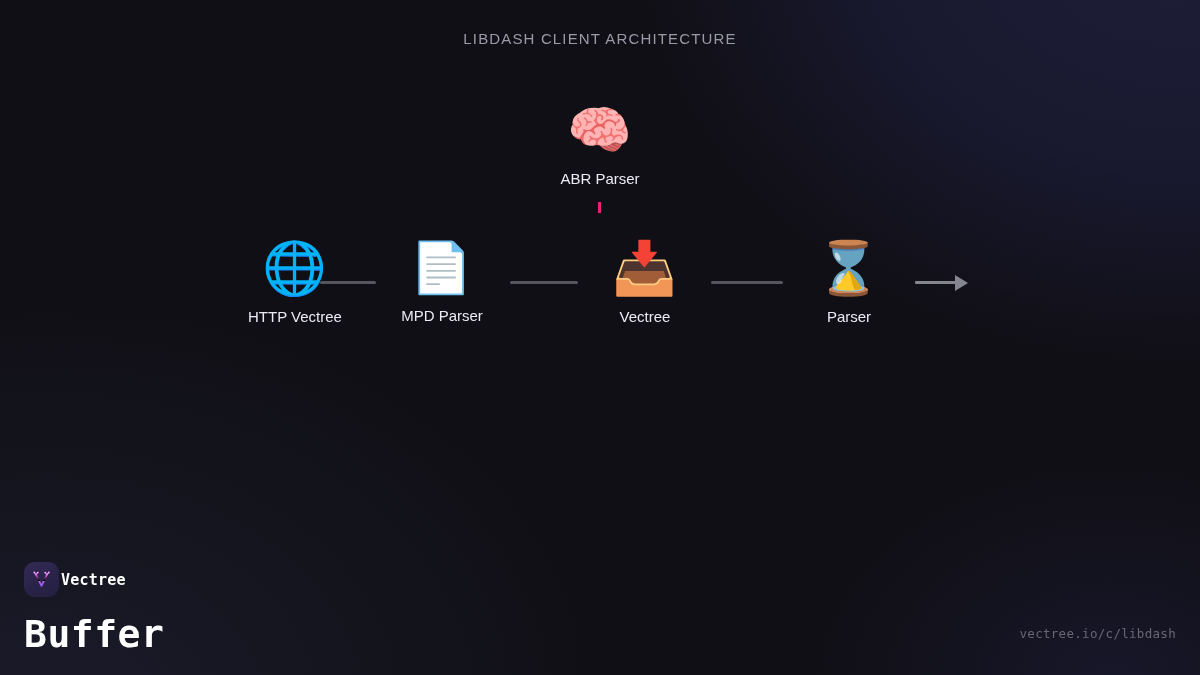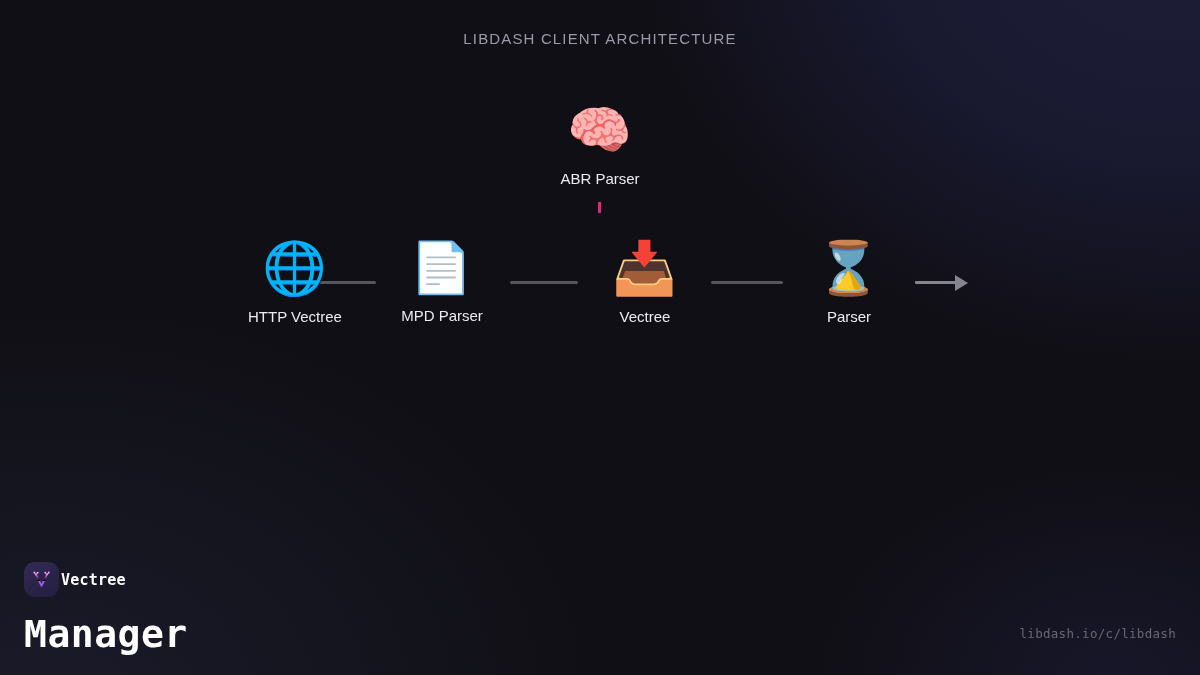--- a/index.html
+++ b/index.html
@@ -203,15 +203,15 @@
         <path d="M18.4 6.4 L16.5 4.4 M18.4 6.4 L20.2 4.2" fill="none" stroke="#e879f9" stroke-width="1.5" stroke-linecap="round"></path>
         <circle cx="3.8" cy="3.9" r="1.05" fill="#f0abfc"></circle>
         <circle cx="7.7" cy="4.1" r="1.05" fill="#f0abfc"></circle>
         <circle cx="16.3" cy="4.1" r="1.05" fill="#f0abfc"></circle>
         <circle cx="20.3" cy="3.9" r="1.05" fill="#f0abfc"></circle>
       </svg>
     </div>
     <span class="brand-name">Vectree</span>
   </div>
 
-  <div class="product-name">Manager</div>
-  <div class="footer-url">libdash.io/c/libdash</div>
+  <div class="product-name">Buffer</div>
+  <div class="footer-url">vectree.io/c/libdash</div>
 </div>
 
 </body></html>

